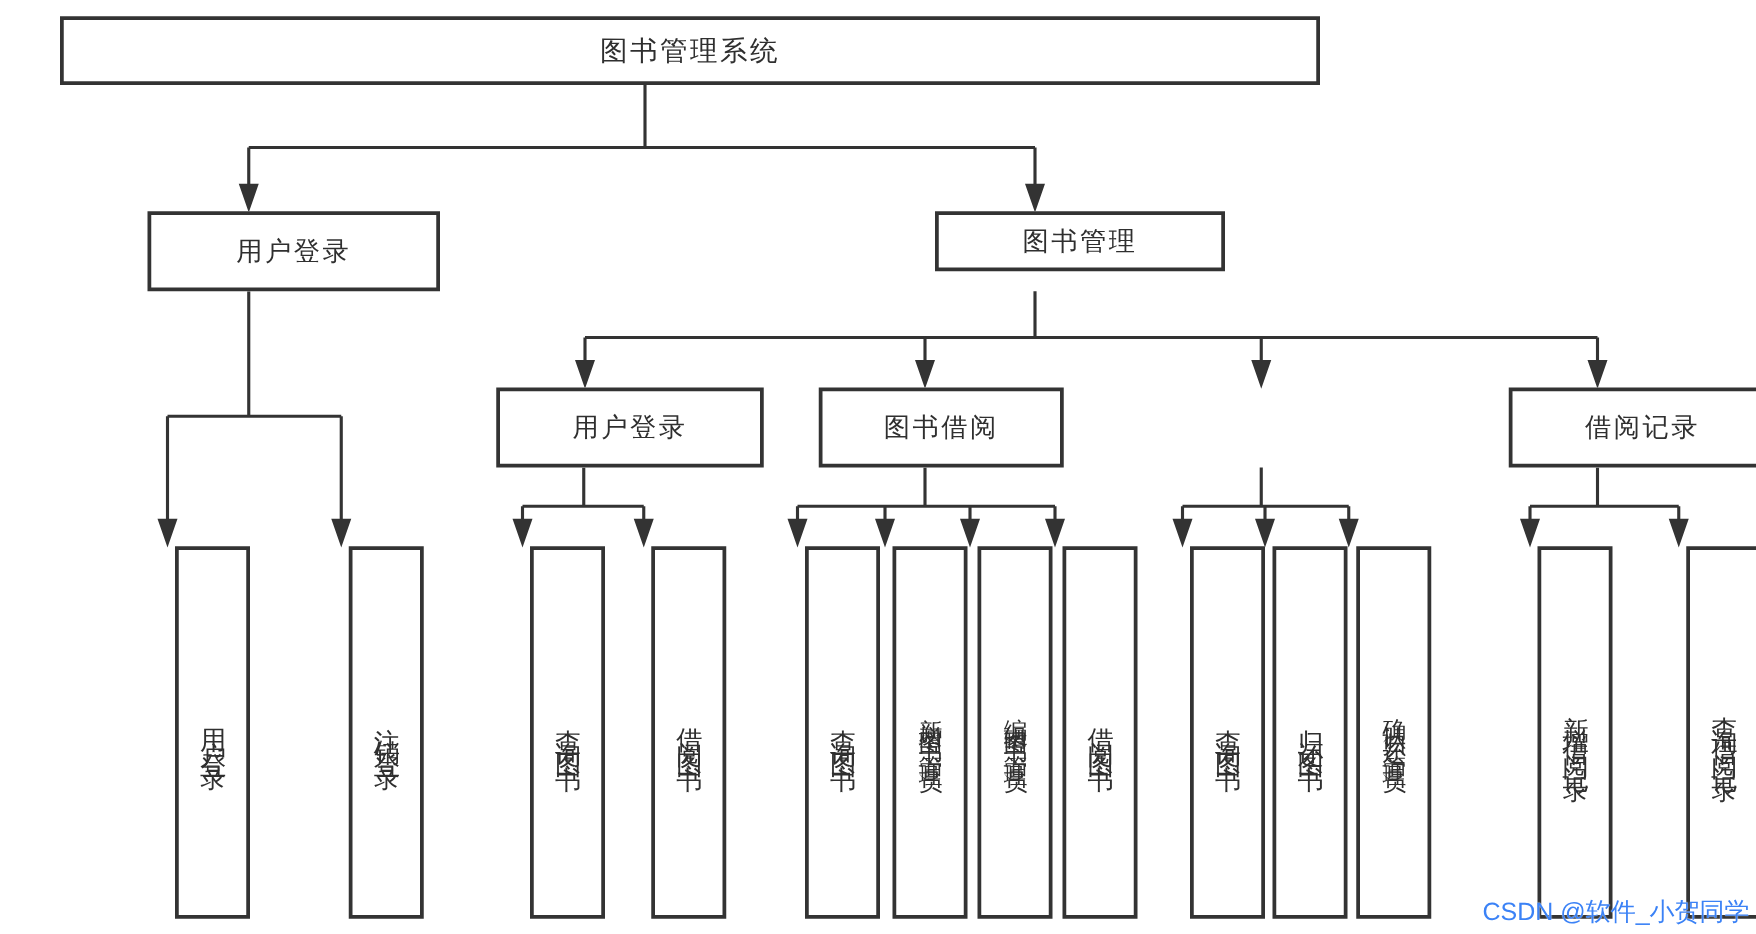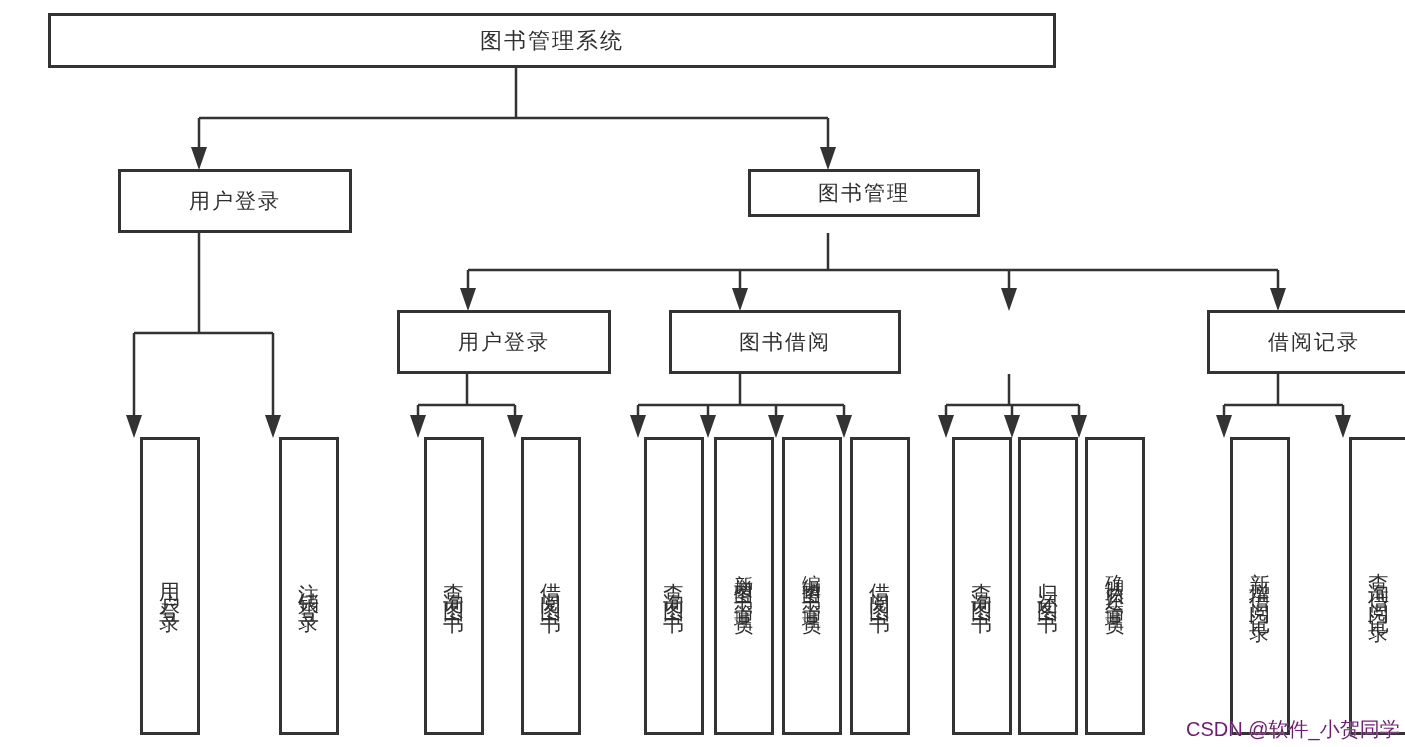--- a/index.html
+++ b/index.html
@@ -49,21 +49,21 @@
   }
   .box.leaf.tight span {
     font-size: 19px;
     letter-spacing: 6px;
   }
   .watermark {
     position: absolute;
     left: 1186px;
     top: 716px;
     font-size: 20px;
-    color: #701a75;
+    color: #3b82f6;
     white-space: nowrap;
     z-index: 5;
     text-shadow: 0 0 1px #ffffff;
   }
 </style>
 </head>
 <body>
 
 <div class="canvas">
 
@@ -112,21 +112,21 @@
   <div class="box h" style="left:82px; top:169px; width:234px; height:64px">
     <span>用户登录</span>
   </div>
   <div class="box h" style="left:712px; top:169px; width:232px; height:48px">
     <span>图书管理</span>
   </div>
 
   <div class="box h" style="left:361px; top:310px; width:214px; height:64px">
     <span>用户登录</span>
   </div>
-  <div class="box h" style="left:633px; top:310px; width:232px; height:64px">
+  <div class="box h" style="left:619px; top:310px; width:196px; height:64px">
     <span>图书借阅</span>
   </div>
   <div class="box h" style="left:1171px; top:310px; width:214px; height:64px">
     <span>借阅记录</span>
   </div>
 
   <div class="box leaf" style="left:104px; top:437px; width:60px; height:298px">
     <span>用户登录</span>
   </div>
   <div class="box leaf" style="left:243px; top:437px; width:60px; height:298px">

